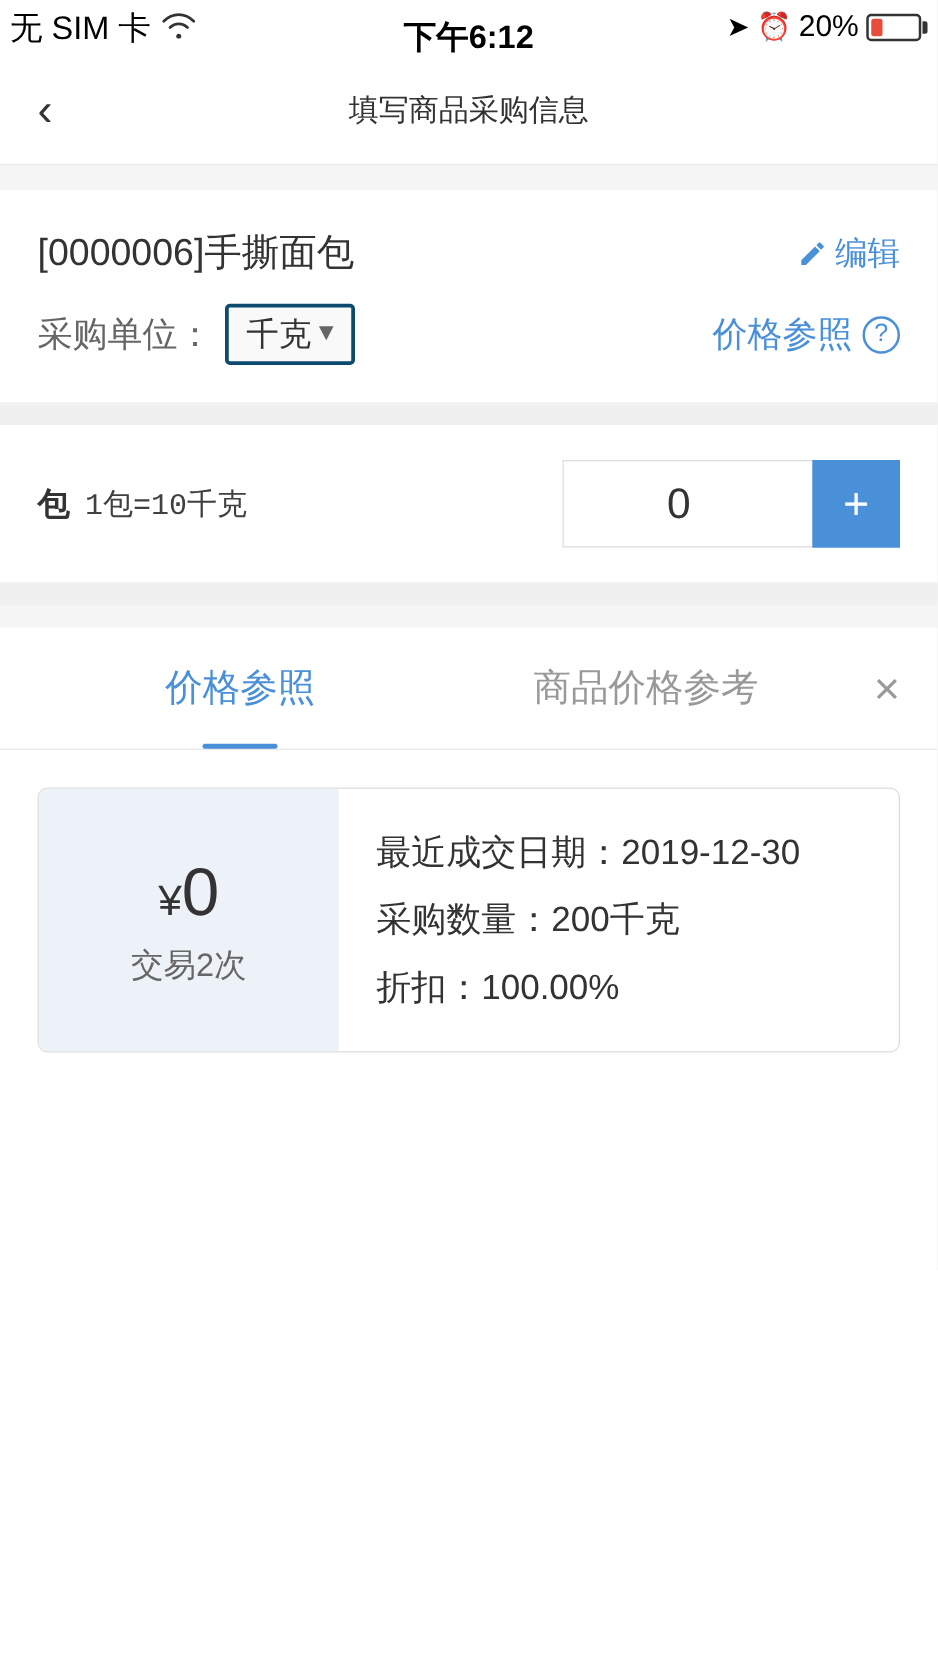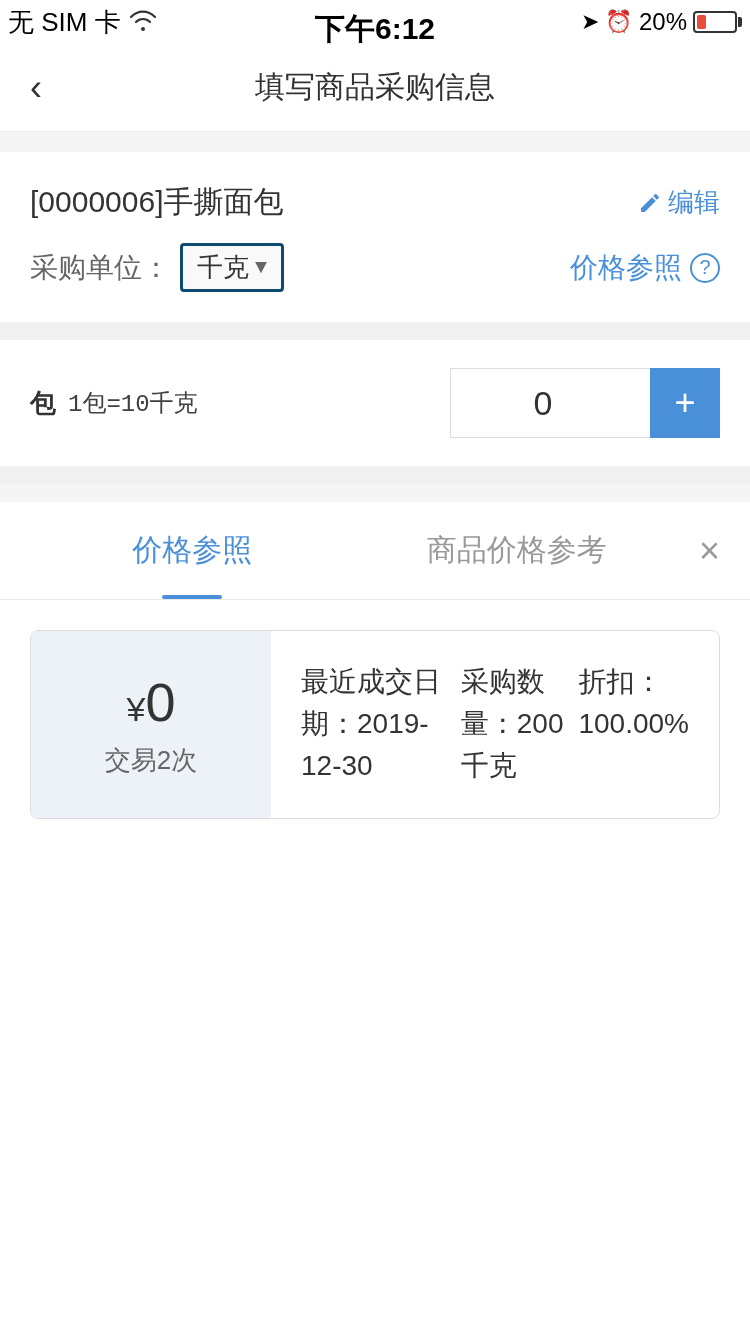--- a/index.html
+++ b/index.html
@@ -23,21 +23,21 @@
       font-size: 28px;
     }
     .status-left {
       display: flex;
       align-items: center;
       gap: 8px;
       font-size: 26px;
       font-weight: 500;
     }
     .status-center {
-      font-size: 30px;
+      font-size: 26px;
       font-weight: 600;
       position: absolute;
       left: 50%;
       transform: translateX(-50%);
       margin-top: 14px;
     }
     .status-right {
       display: flex;
       align-items: center;
       gap: 6px;
@@ -83,21 +83,21 @@
     }
     .nav-back {
       font-size: 36px;
       color: #333;
       cursor: pointer;
     }
     .nav-title {
       position: absolute;
       left: 50%;
       transform: translateX(-50%);
-      font-size: 30px;
+      font-size: 24px;
       font-weight: 500;
       color: #333;
     }
 
     
     .product-section {
       background: #fff;
       padding: 30px;
       margin-top: 20px;
       display: flex;
@@ -313,21 +313,21 @@
     }
     .price-transactions {
       font-size: 26px;
       color: #666;
       margin-top: 10px;
     }
     .price-card-right {
       flex: 1;
       padding: 30px 30px;
       display: flex;
-      flex-direction: row;
+      flex-direction: column;
       justify-content: center;
       gap: 12px;
     }
     .price-detail-row {
       font-size: 28px;
       color: #333;
       line-height: 1.5;
     }
 
     

